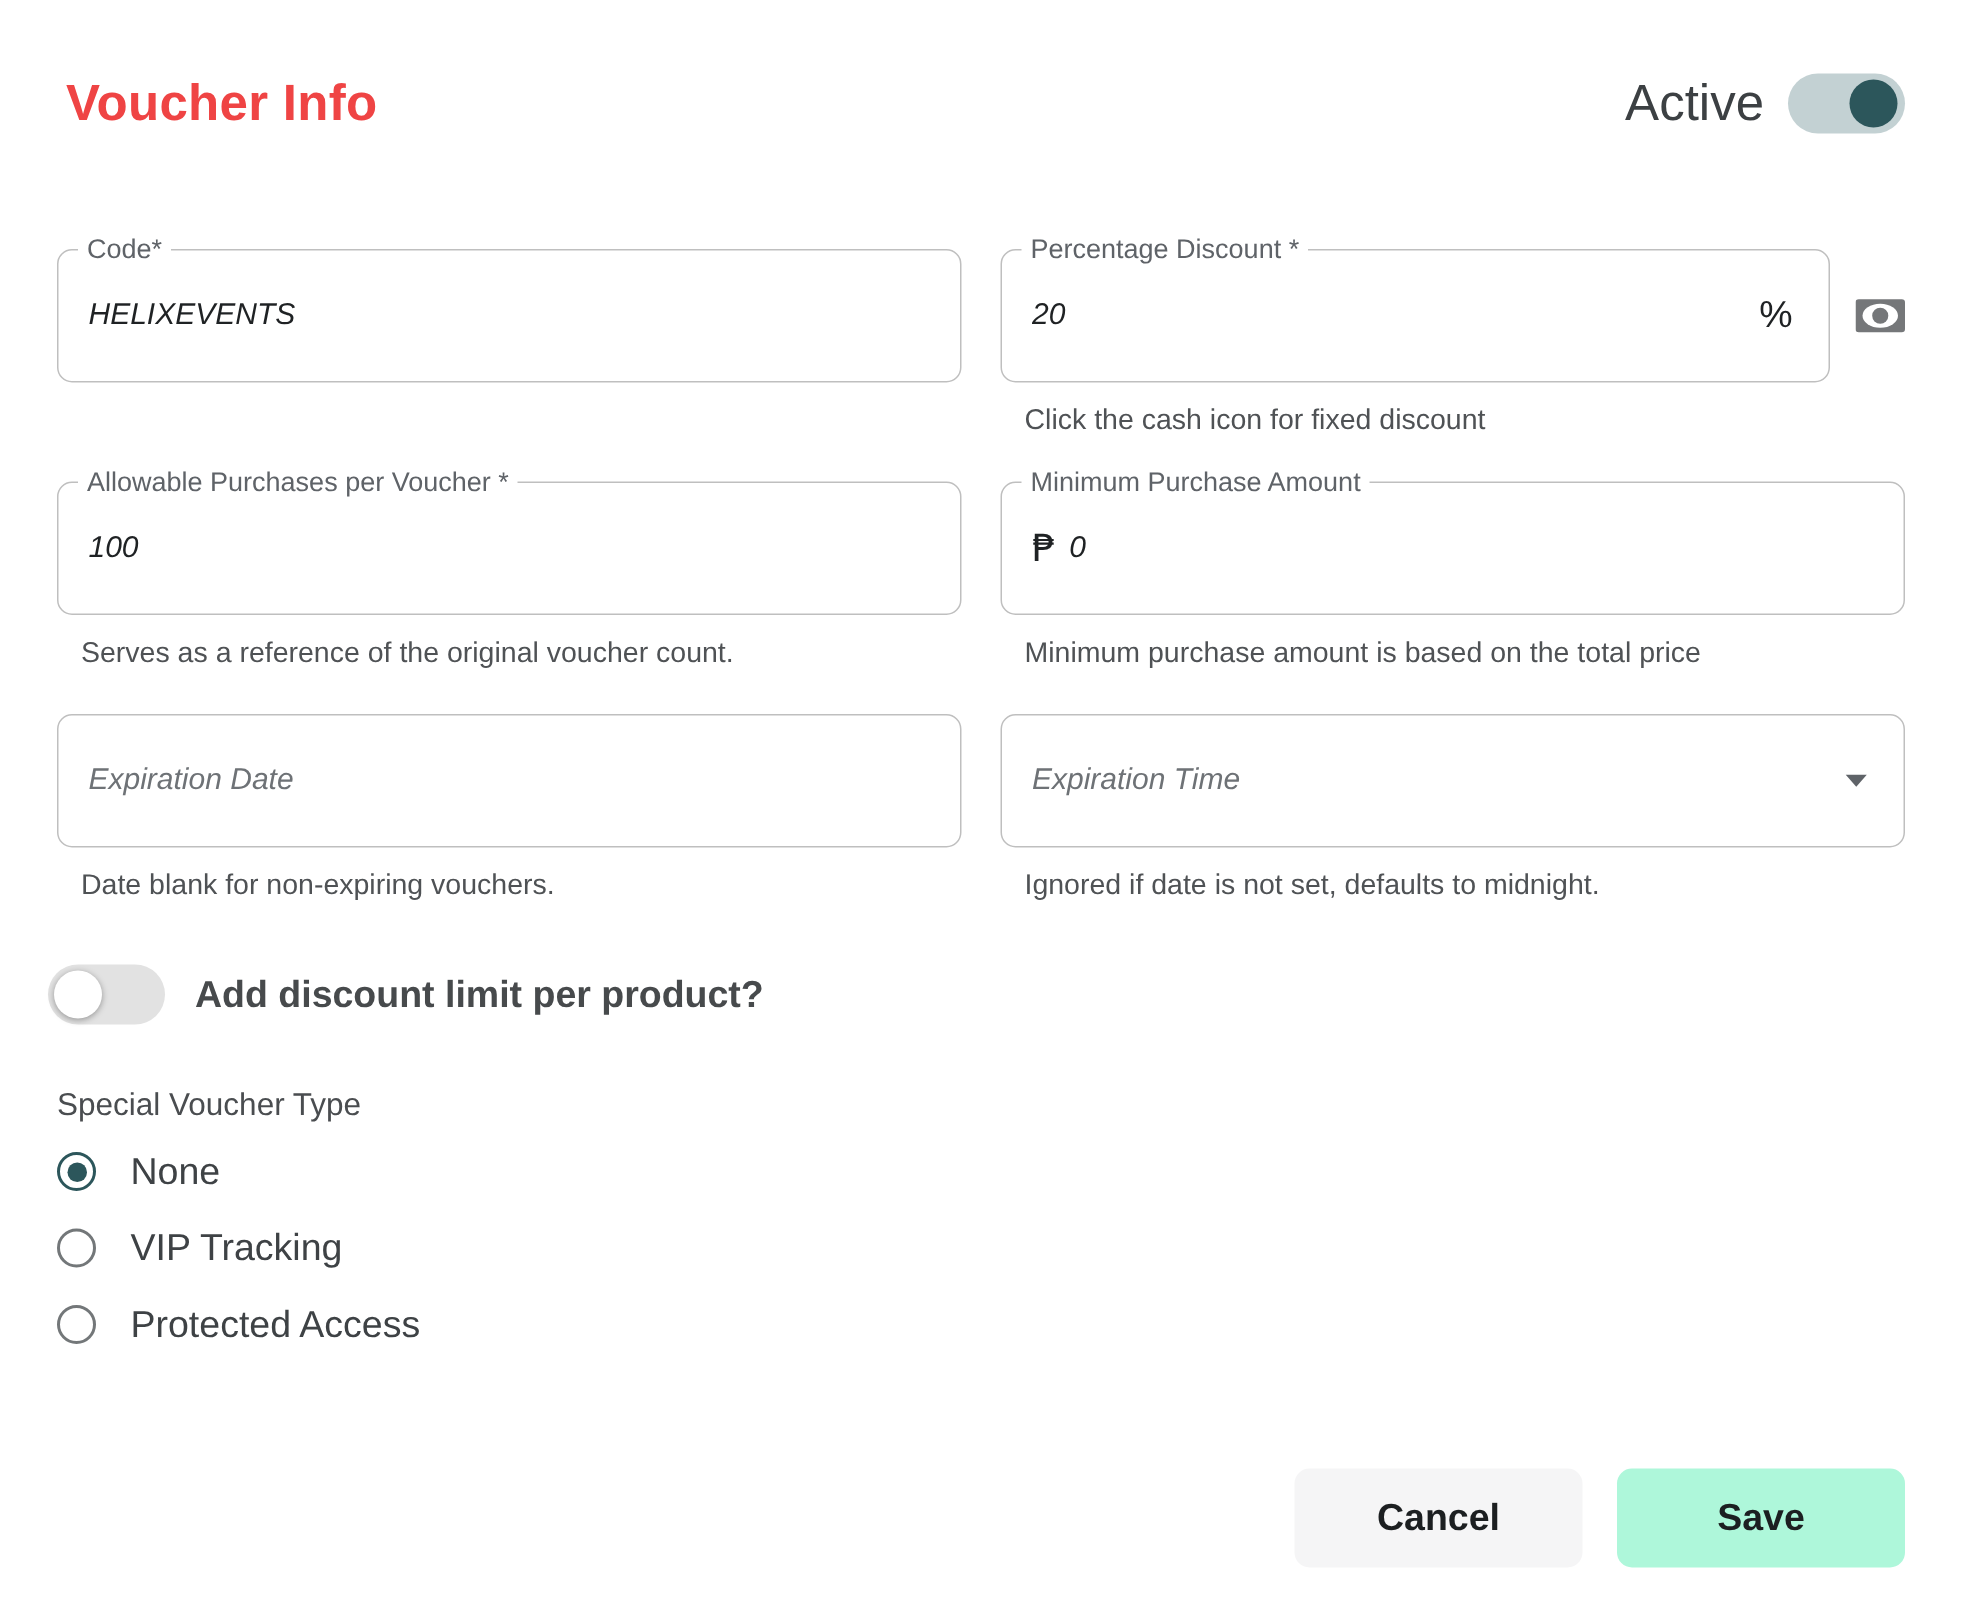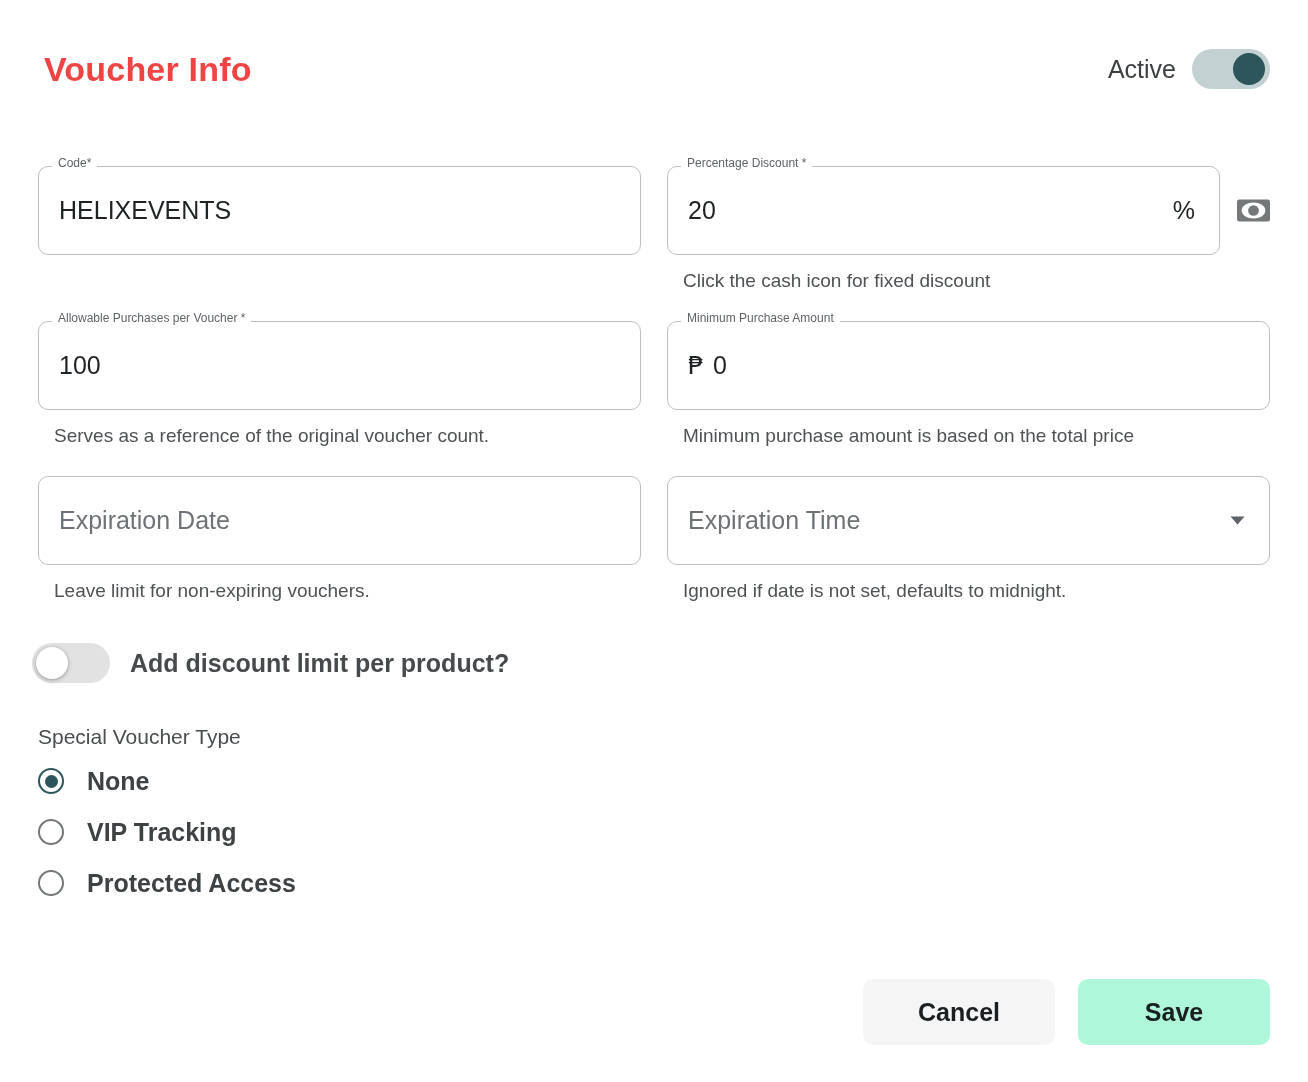--- a/index.html
+++ b/index.html
@@ -18,44 +18,44 @@
     width:1308px;height:1082px;background:#ffffff;overflow:hidden;
     font-family:"Liberation Sans","DejaVu Sans",sans-serif;
     color:var(--value-dark);
   }
   .page{width:100%;height:100%;padding:48px 38px 0 38px;display:flex;flex-direction:column;}
 
   
   .header{display:flex;align-items:center;justify-content:space-between;height:42px;}
   .title{font-size:34px;font-weight:700;color:#ef4444;letter-spacing:.2px;margin:0 6px;}
   .active-group{display:flex;align-items:center;gap:16px;}
-  .active-label{font-size:25px;color:#3c4043;}
+  .active-label{font-size:34px;color:#3c4043;}
 
   
   .switch{position:relative;width:78px;height:40px;border-radius:20px;cursor:pointer;flex:0 0 auto;}
   .switch .knob{position:absolute;top:4px;width:32px;height:32px;border-radius:50%;}
   .switch.on{background:var(--track-on);}
   .switch.on .knob{right:5px;background:var(--teal);}
   .switch.off{background:#e2e2e2;}
   .switch.off .knob{left:4px;background:#ffffff;box-shadow:0 1px 4px rgba(0,0,0,.35);}
 
   
   .grid{display:grid;grid-template-columns:1fr 1fr;column-gap:26px;row-gap:28px;margin-top:76px;}
   .cell{display:flex;flex-direction:column;}
   .field{
     position:relative;height:89px;border:1px solid var(--border);border-radius:10px;
     display:flex;align-items:center;padding:0 24px 0 20px;background:#fff;
   }
   .float-label{
     position:absolute;top:-11px;left:13px;background:#fff;padding:0 6px;
-    font-size:12px;color:var(--label-gray);white-space:nowrap;
+    font-size:18px;color:var(--label-gray);white-space:nowrap;
   }
   .field input{
-    border:none;outline:none;flex:1;min-width:0;font-size:25px;color:var(--value-dark);
-    font-family:inherit;background:transparent;padding:0;
+    border:none;outline:none;flex:1;min-width:0;font-size:20px;color:var(--value-dark);
+    font-family:inherit;background:transparent;padding:0;font-style:italic;
   }
   .field input::placeholder{color:#6e7276;opacity:1;}
   .suffix{font-size:25px;color:var(--value-dark);margin-left:12px;}
   .prefix{font-size:25px;color:var(--value-dark);margin-right:9px;font-family:"DejaVu Sans",sans-serif;}
   .helper{font-size:19px;color:var(--helper-gray);margin-top:14px;padding-left:16px;line-height:24px;}
   .with-icon{display:flex;align-items:center;}
   .with-icon .field{flex:1;}
   .icon-btn{border:none;background:none;padding:0;margin-left:17px;cursor:pointer;line-height:0;}
   .dd-arrow{margin-left:12px;line-height:0;flex:0 0 auto;}
 
@@ -68,21 +68,21 @@
   .section-label{font-size:21px;color:#4a4d50;margin-top:42px;}
   .radio-group{margin-top:18px;display:flex;flex-direction:column;gap:23px;}
   .radio-row{display:flex;align-items:center;gap:23px;cursor:pointer;height:28px;}
   .radio{
     width:26px;height:26px;border-radius:50%;border:2.5px solid #737779;
     display:flex;align-items:center;justify-content:center;flex:0 0 auto;background:#fff;
   }
   .radio .dot{width:13px;height:13px;border-radius:50%;background:transparent;}
   .radio-row.selected .radio{border-color:var(--teal);}
   .radio-row.selected .radio .dot{background:var(--teal);}
-  .radio-label{font-size:25px;color:#3e4245;font-weight:bold;}
+  .radio-label{font-size:25px;color:#3e4245;}
 
   
   .actions{margin-top:auto;margin-bottom:37px;display:flex;justify-content:flex-end;gap:23px;}
   .btn{
     width:192px;height:66px;border:none;border-radius:10px;font-size:25px;font-weight:700;
     font-family:inherit;color:#1c1f21;cursor:pointer;
   }
   .btn-cancel{background:var(--cancel-bg);}
   .btn-save{background:var(--mint);}
 </style>
@@ -142,21 +142,21 @@
         <span class="prefix">₱</span>
         <input type="text" value="0" style="">
       </div>
       <div class="helper">Minimum purchase amount is based on the total price</div>
     </div>
 
     <div class="cell">
       <div class="field">
         <input type="text" placeholder="Expiration Date" style="">
       </div>
-      <div class="helper">Leave limit for non-expiring vouchers.</div>
+      <div class="helper">Date blank for non-expiring vouchers.</div>
     </div>
 
     <div class="cell">
       <div class="field">
         <input type="text" placeholder="Expiration Time" style="">
         <span class="dd-arrow">
           <svg width="15" height="9" viewBox="0 0 15 9">
               <path d="M0.5 0.5 L14.5 0.5 L7.5 8.5 Z" fill="#5f6368"></path>
             </svg>
         </span>

